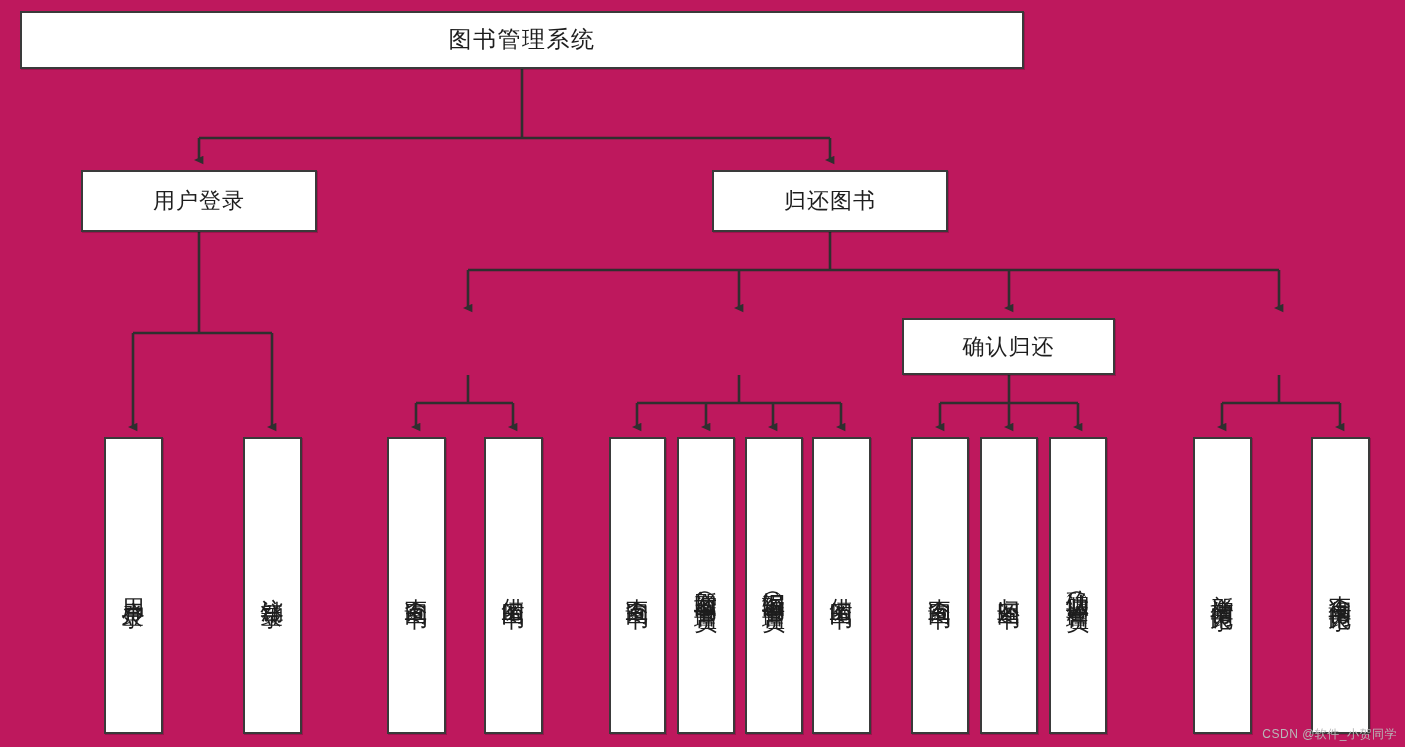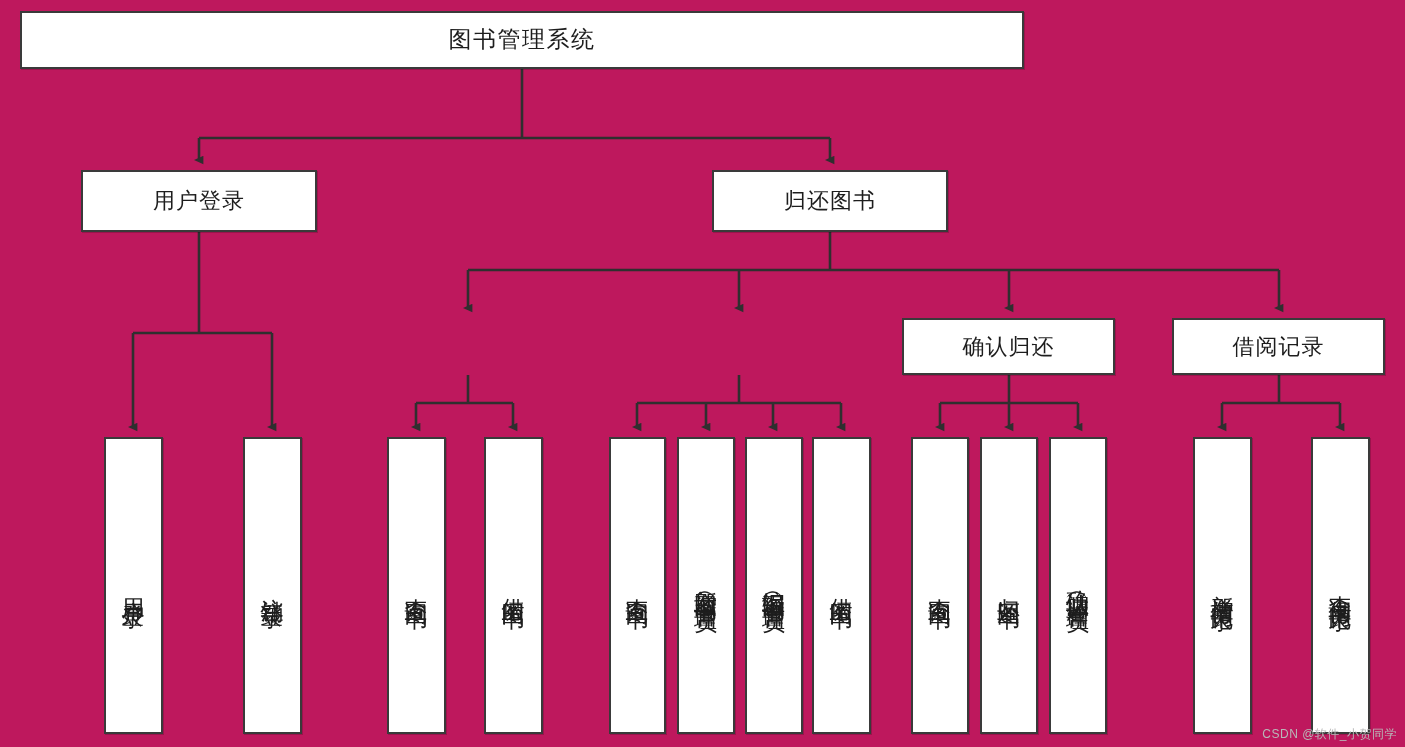--- a/index.html
+++ b/index.html
@@ -138,23 +138,20 @@
   <div class="node horiz" style="left:81px; top:170px; width:236px; height:62px;">
     <span class="node-label">用户登录</span>
   </div>
   <div class="node horiz" style="left:712px; top:170px; width:236px; height:62px;">
     <span class="node-label">归还图书</span>
   </div>
 
   <div class="node horiz" style="left:902px; top:318px; width:213px; height:57px;">
     <span class="node-label">确认归还</span>
   </div>
-  <div class="node horiz" style="left:1172px; top:318px; width:213px; height:57px;">
-    <span class="node-label">借阅记录</span>
-  </div>
 
   <div class="node vert" style="left:104px; top:437px; width:59px; height:297px;">
     <span class="node-label">用户登录</span>
   </div>
   <div class="node vert" style="left:243px; top:437px; width:59px; height:297px;">
     <span class="node-label">注销登录</span>
   </div>
 
   <div class="node vert" style="left:387px; top:437px; width:59px; height:297px;">
     <span class="node-label">查询图书</span>

